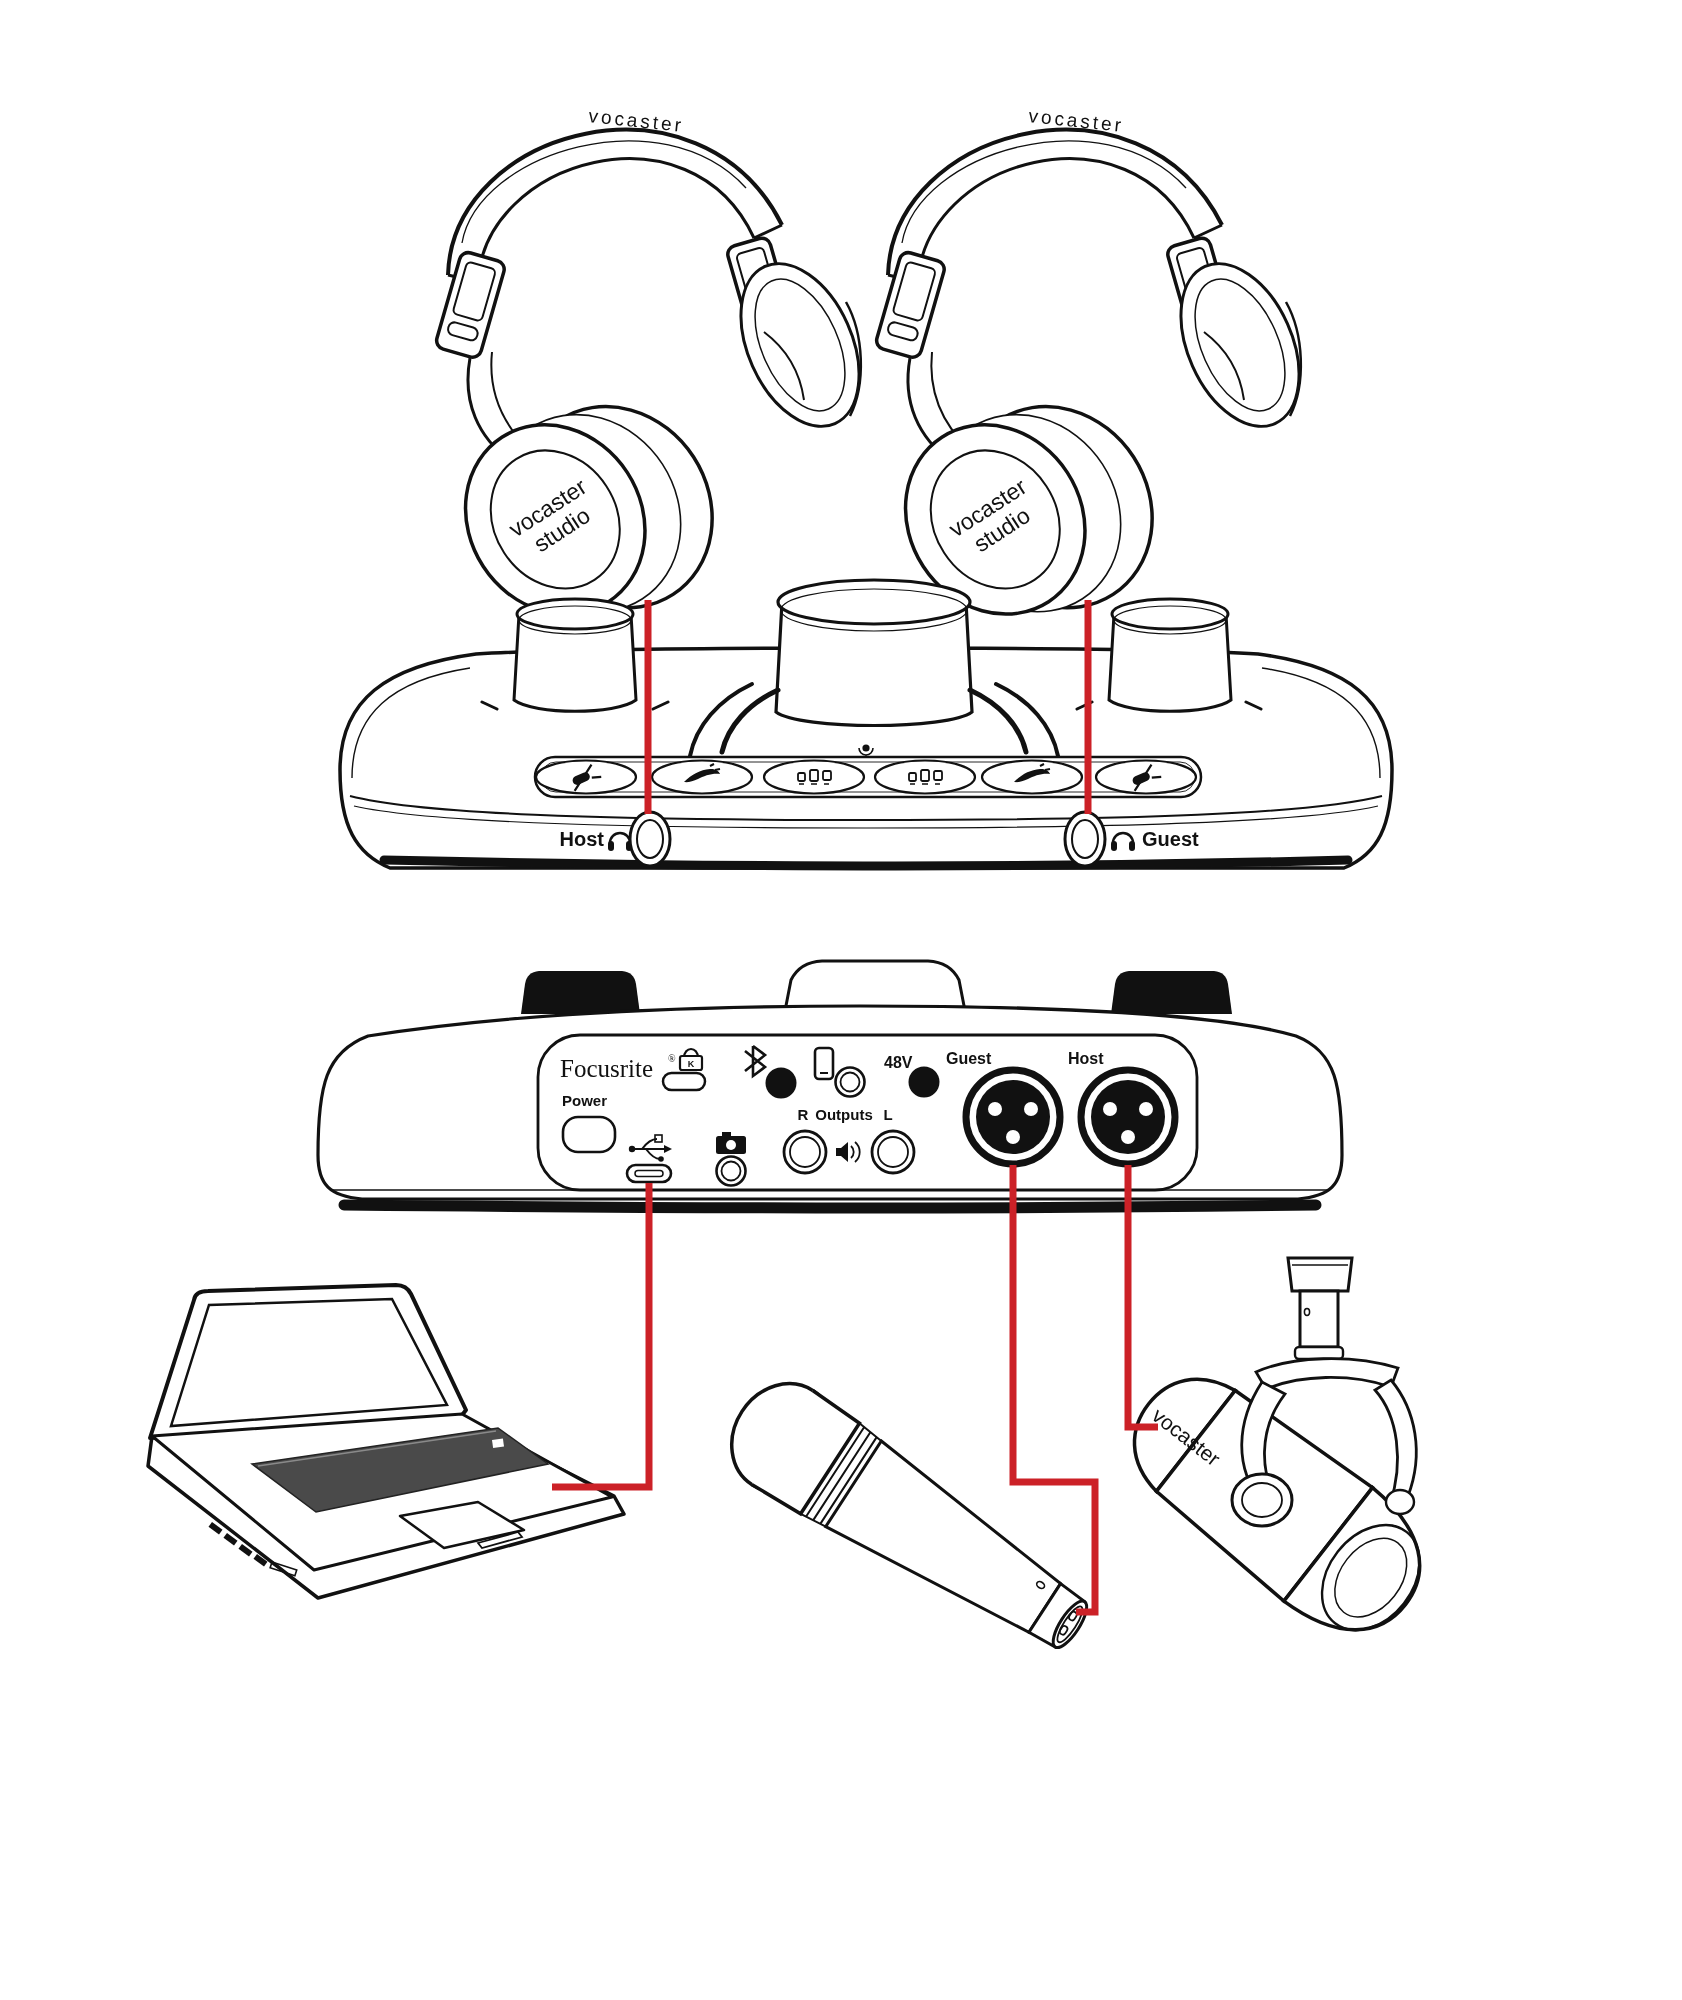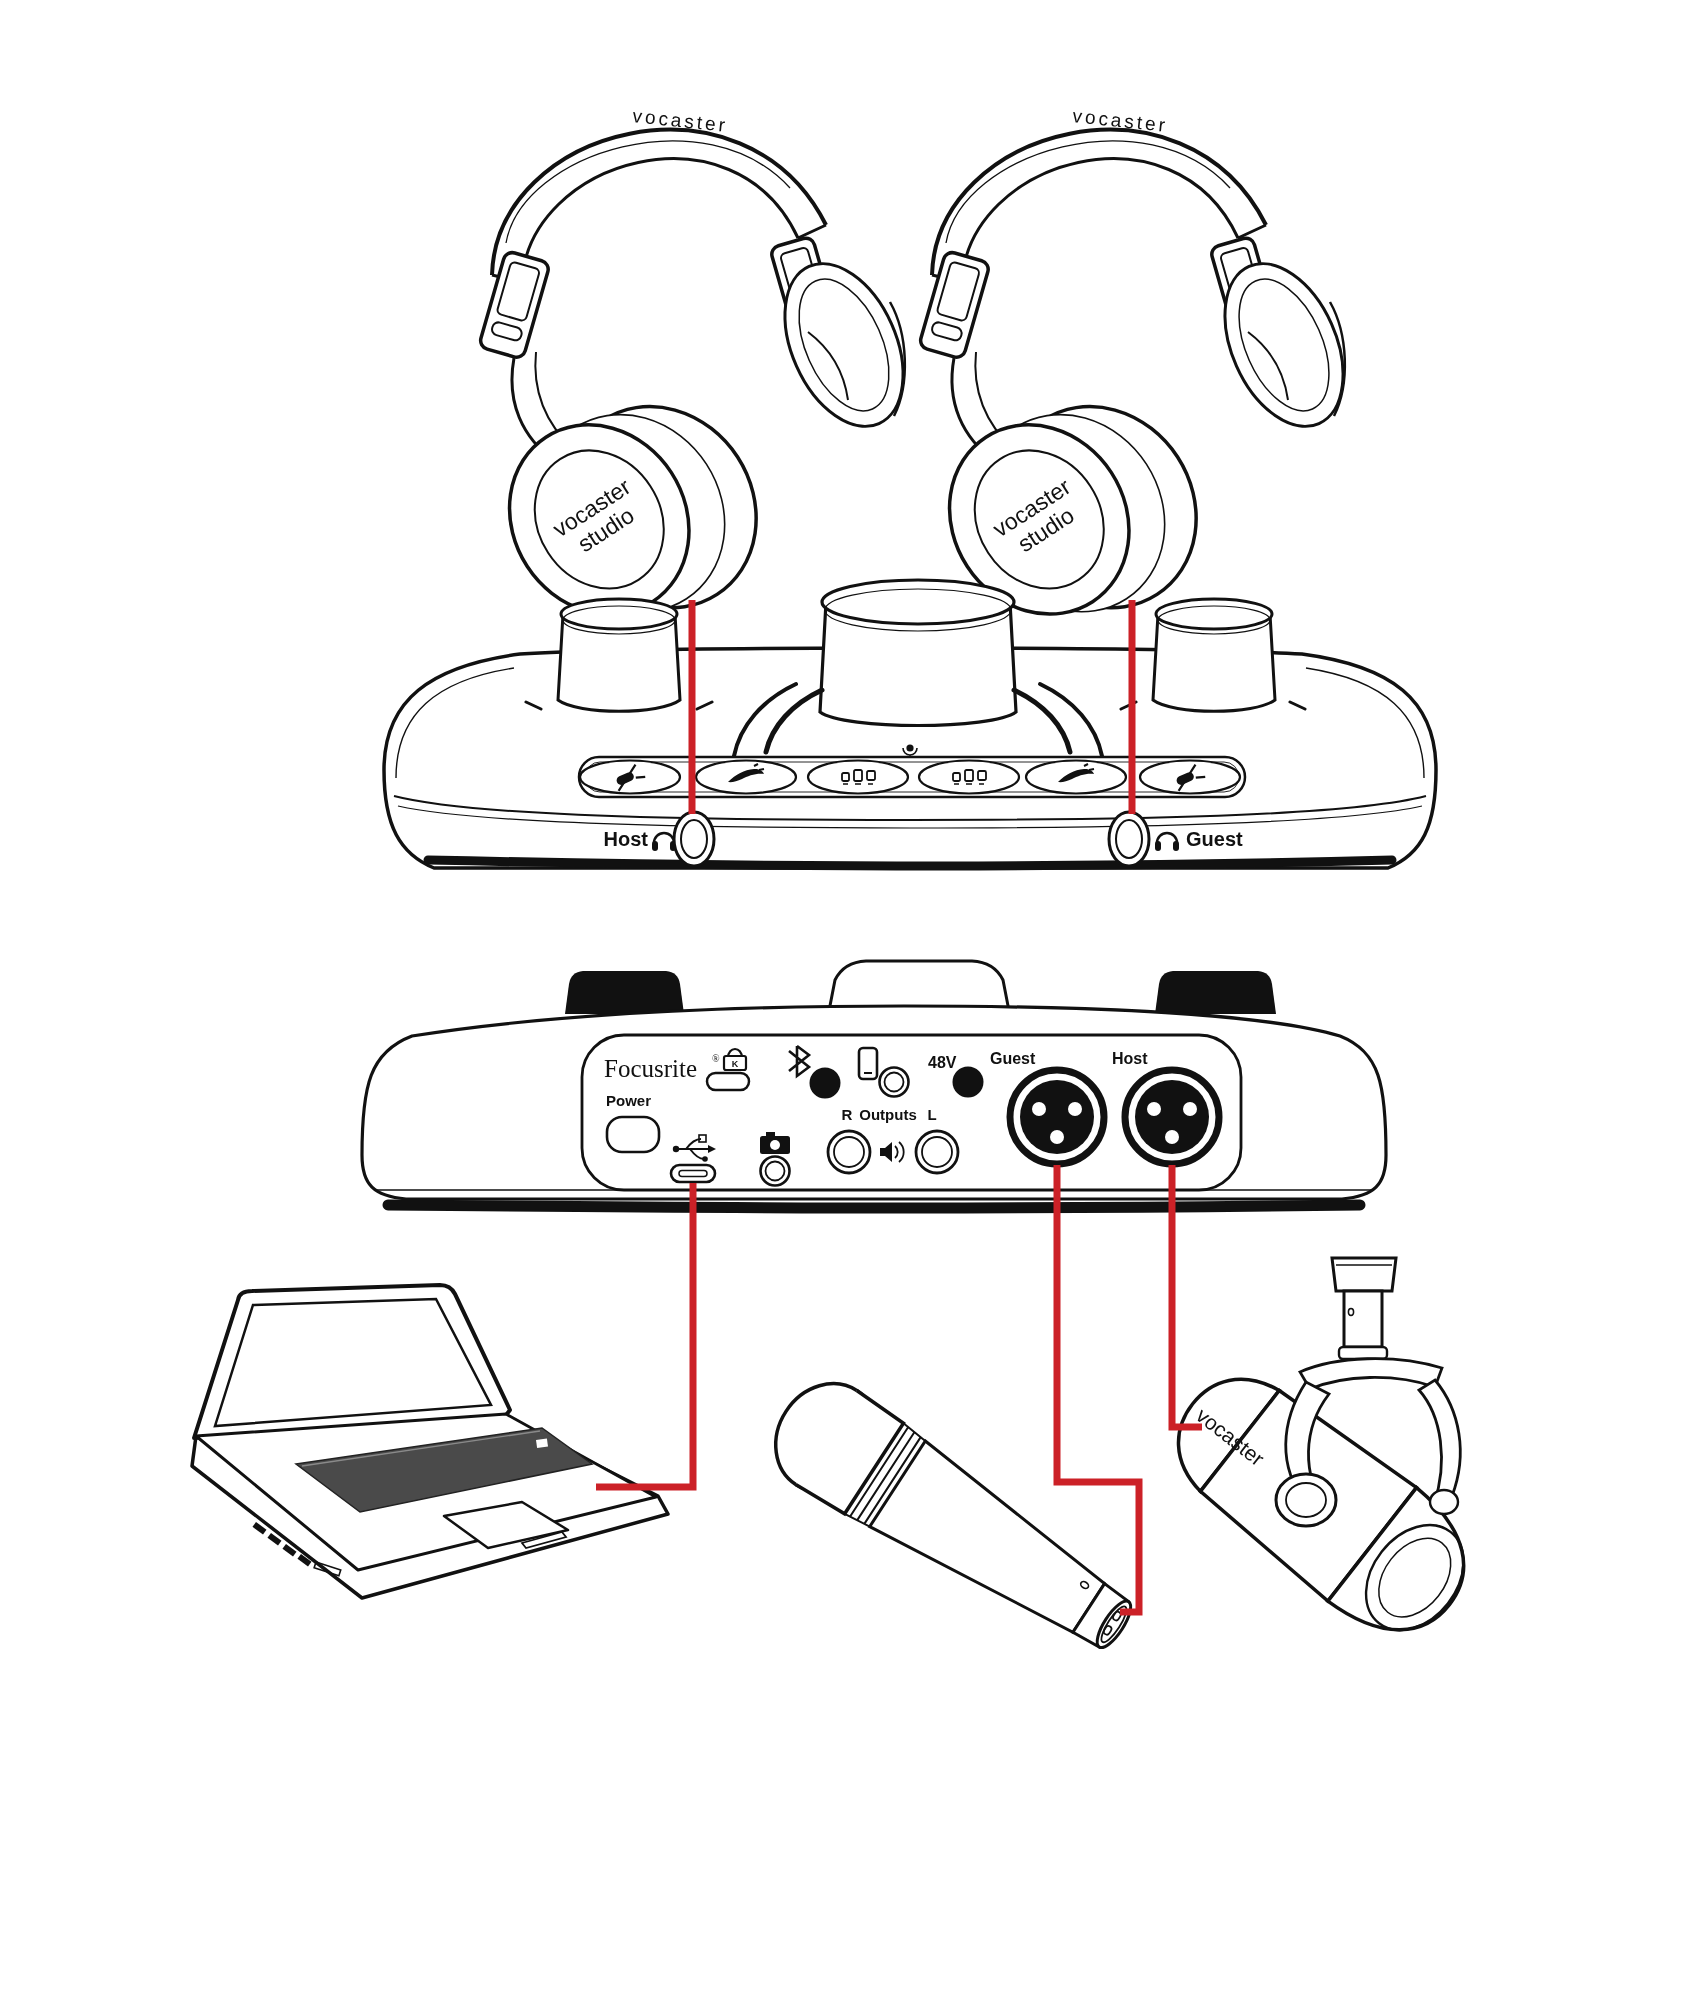--- a/index.html
+++ b/index.html
@@ -1,17 +1,17 @@
 <!DOCTYPE html>
 <html><head>
 <meta charset="utf-8">
 <style>
   html,body{margin:0;padding:0;background:#fff;}
   #stage{position:relative;width:1530px;height:2000px;background:#fff;overflow:hidden;
-         font-family:"Liberation Sans", sans-serif;padding-left:44px;}
+         font-family:"Liberation Sans", sans-serif;}
   svg{display:block;}
   text{font-family:"Liberation Sans", sans-serif;fill:#111;}
   .brand-serif{font-family:"Liberation Serif", serif;}
   .lbl{font-weight:bold;}
 </style>
 </head>
 <body>
 
 <div id="stage">
 <svg width="1682" height="2000" viewBox="0 0 1682 2000">

